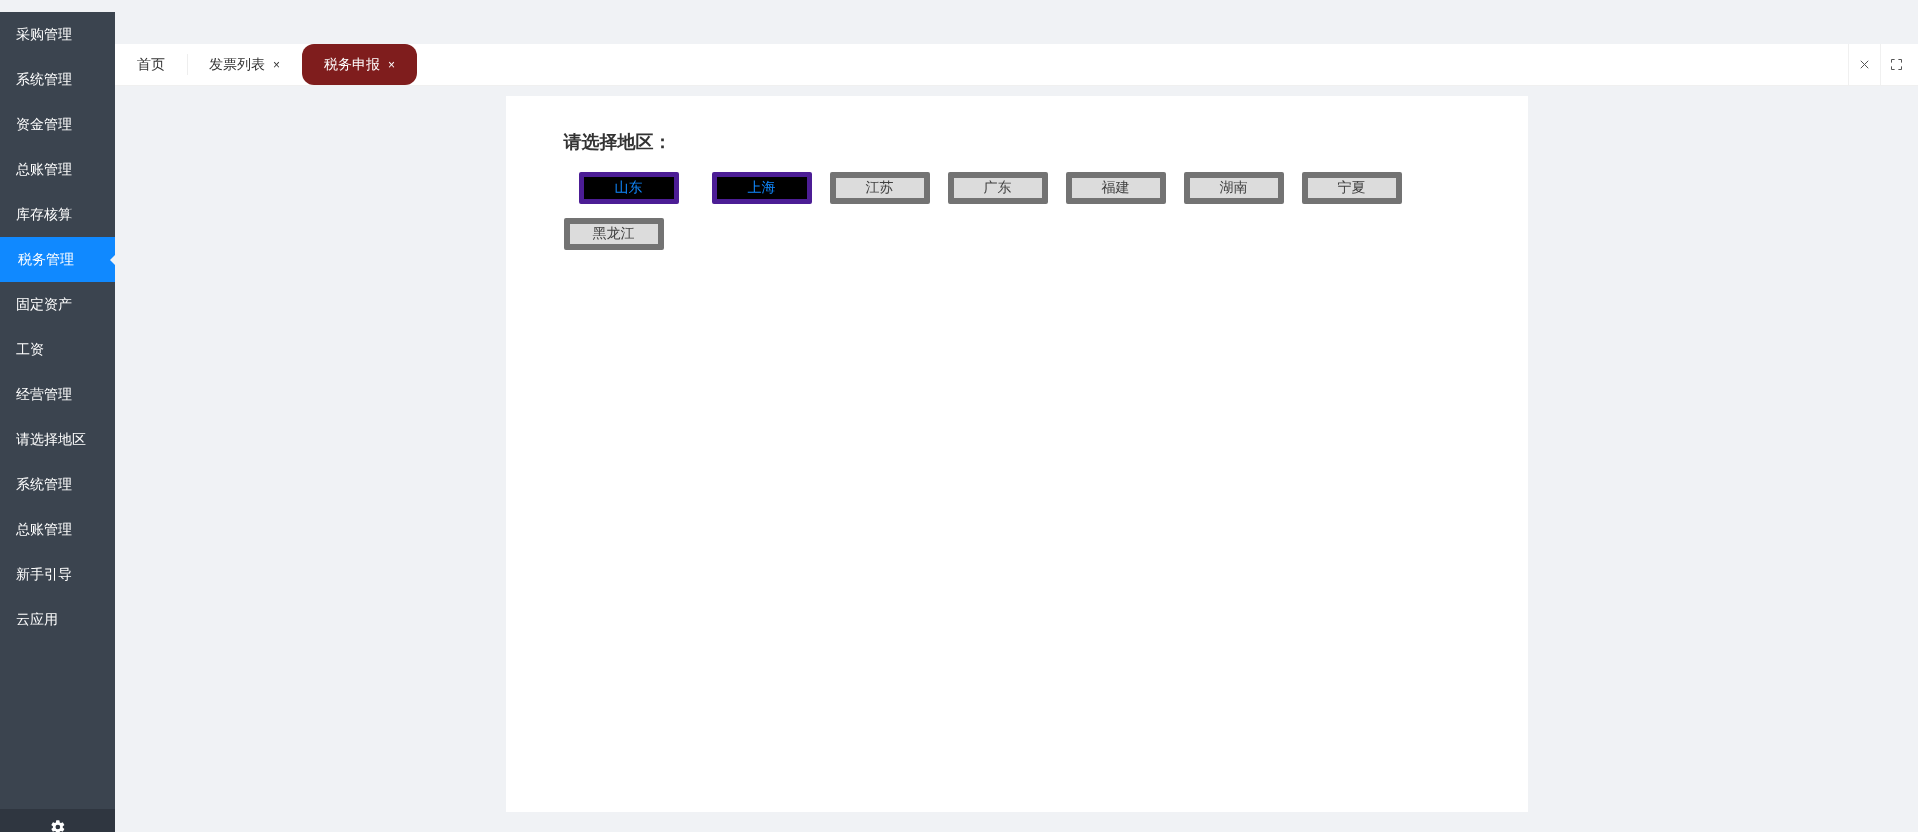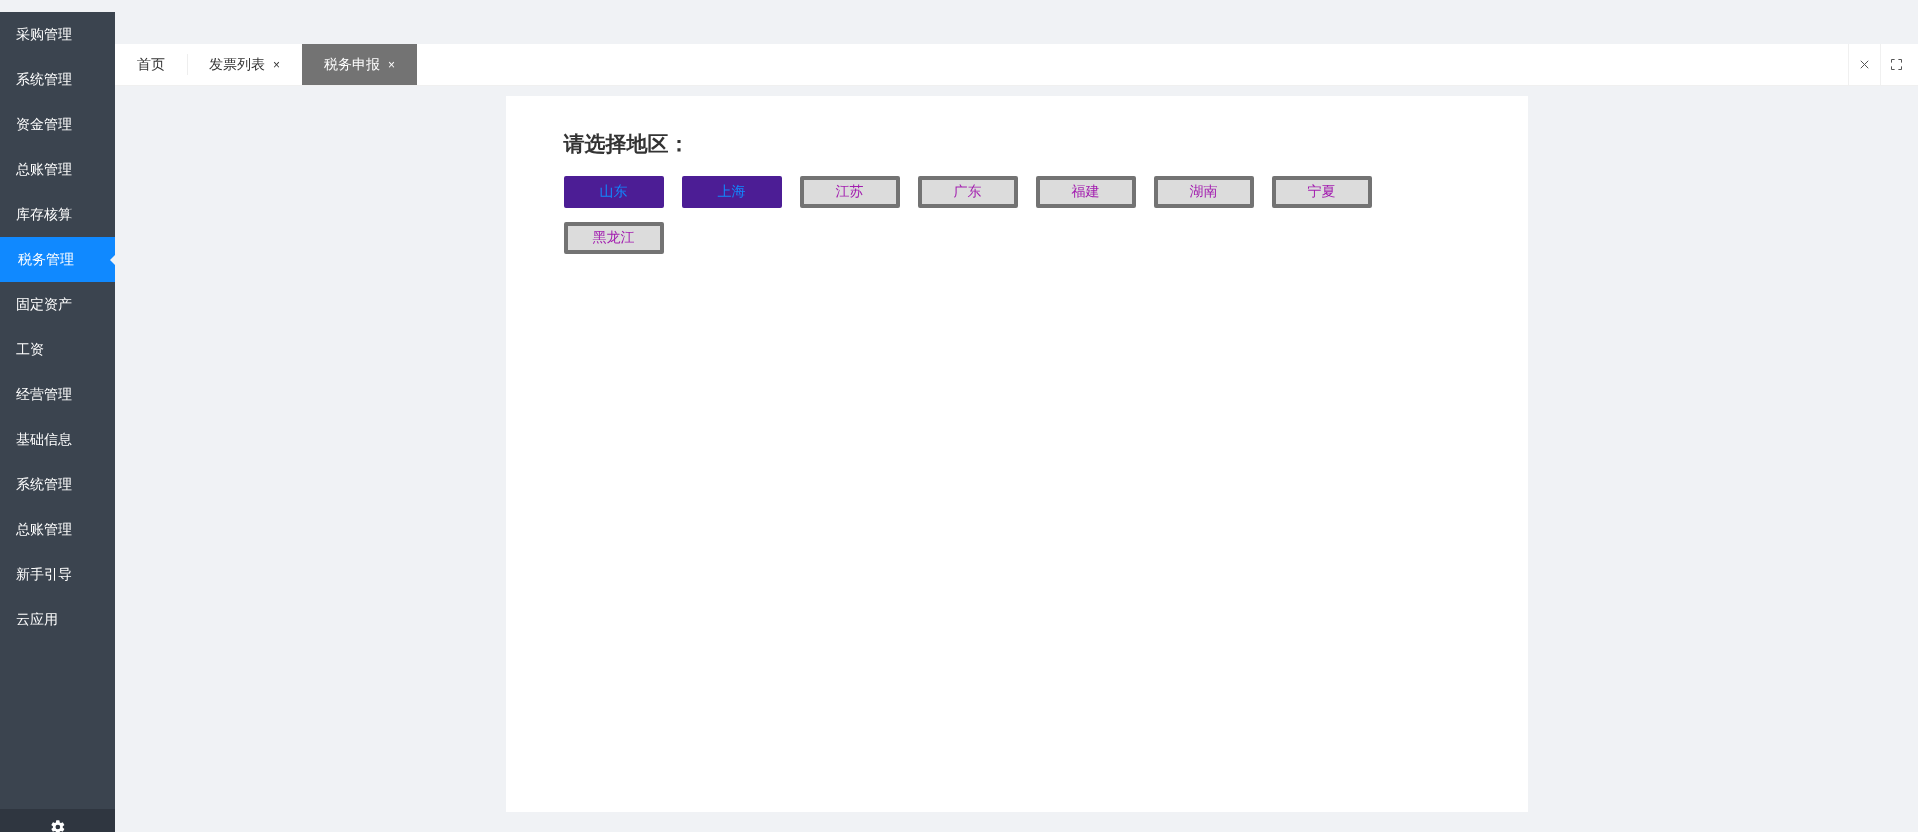--- a/index.html
+++ b/index.html
@@ -93,22 +93,23 @@
   .tab + .tab::before {
     content: "";
     position: absolute;
     left: 0;
     top: 10px;
     bottom: 10px;
     width: 1px;
     background: #eee;
   }
   .tab.active {
-    background: #737373;
+    background: #7f1d1d;
     color: #fff;
+    border-radius: 12px;
   }
   .tab.active + .tab::before,
   .tab.active::before { display: none; }
   .tab-close {
     font-size: 12px;
     line-height: 1;
     margin-left: 2px;
   }
   .tabbar-actions {
     display: flex;
@@ -135,21 +136,21 @@
     display: flex;
     justify-content: center;
   }
   .panel {
     background: #fff;
     width: 1022px;
     min-height: 600px;
     padding: 34px 58px;
   }
   .panel-title {
-    font-size: 21px;
+    font-size: 18px;
     font-weight: 700;
     color: #333;
     margin-bottom: 18px;
   }
   .region-grid {
     display: flex;
     flex-wrap: wrap;
     gap: 14px 18px;
   }
   .region-btn {
@@ -159,46 +160,47 @@
     display: flex;
     align-items: center;
     justify-content: center;
     font-size: 14px;
     cursor: pointer;
     user-select: none;
   }
   .region-btn.outline {
     border: 5px solid #4c1d95;
     color: #1089ff;
-    background: #4c1d95;
+    background: #000000;
+    margin-left: 15px;
   }
   .region-btn.solid {
-    border: 4px solid #737373;
+    border: 6px solid #737373;
     background: #dcdcdc;
-    color: #a21caf;
+    color: #404040;
   }
 
   
   .sidebar-scroll::-webkit-scrollbar { width: 0; }
 </style>
 </head>
 <body>
 
 <nav class="sidebar">
   <div class="sidebar-scroll" id="sidebar-list">
       <div class="sidebar-item"><span>采购管理</span></div>
       <div class="sidebar-item"><span>系统管理</span></div>
       <div class="sidebar-item"><span>资金管理</span></div>
       <div class="sidebar-item"><span>总账管理</span></div>
       <div class="sidebar-item"><span>库存核算</span></div>
       <div class="sidebar-item active"><span>税务管理</span></div>
       <div class="sidebar-item"><span>固定资产</span></div>
       <div class="sidebar-item"><span>工资</span></div>
       <div class="sidebar-item"><span>经营管理</span></div>
-      <div class="sidebar-item"><span>基础信息</span></div>
+      <div class="sidebar-item"><span>请选择地区</span></div>
       <div class="sidebar-item"><span>系统管理</span></div>
       <div class="sidebar-item"><span>总账管理</span></div>
       <div class="sidebar-item"><span>新手引导</span></div>
       <div class="sidebar-item"><span>云应用</span></div>
     </div>
   <div class="sidebar-footer">
     <svg class="gear-icon" viewBox="0 0 24 24">
         <path d="M19.14,12.94a7.14,7.14,0,0,0,.05-.94,7.14,7.14,0,0,0-.05-.94l2.11-1.65a.5.5,0,0,0,.12-.64l-2-3.46a.5.5,0,0,0-.61-.22l-2.49,1a7,7,0,0,0-1.62-.94l-.38-2.65A.5.5,0,0,0,13.77,2H9.77a.5.5,0,0,0-.5.42L8.89,5.07a7,7,0,0,0-1.62.94l-2.49-1a.5.5,0,0,0-.61.22l-2,3.46a.5.5,0,0,0,.12.64L4.4,11.06a7.14,7.14,0,0,0-.05.94,7.14,7.14,0,0,0,.05.94L2.29,14.59a.5.5,0,0,0-.12.64l2,3.46a.5.5,0,0,0,.61.22l2.49-1a7,7,0,0,0,1.62.94l.38,2.65a.5.5,0,0,0,.5.42h4a.5.5,0,0,0,.5-.42l.38-2.65a7,7,0,0,0,1.62-.94l2.49,1a.5.5,0,0,0,.61-.22l2-3.46a.5.5,0,0,0-.12-.64ZM11.77,15.5A3.5,3.5,0,1,1,15.27,12,3.5,3.5,0,0,1,11.77,15.5Z"></path>
       </svg>
   </div>

